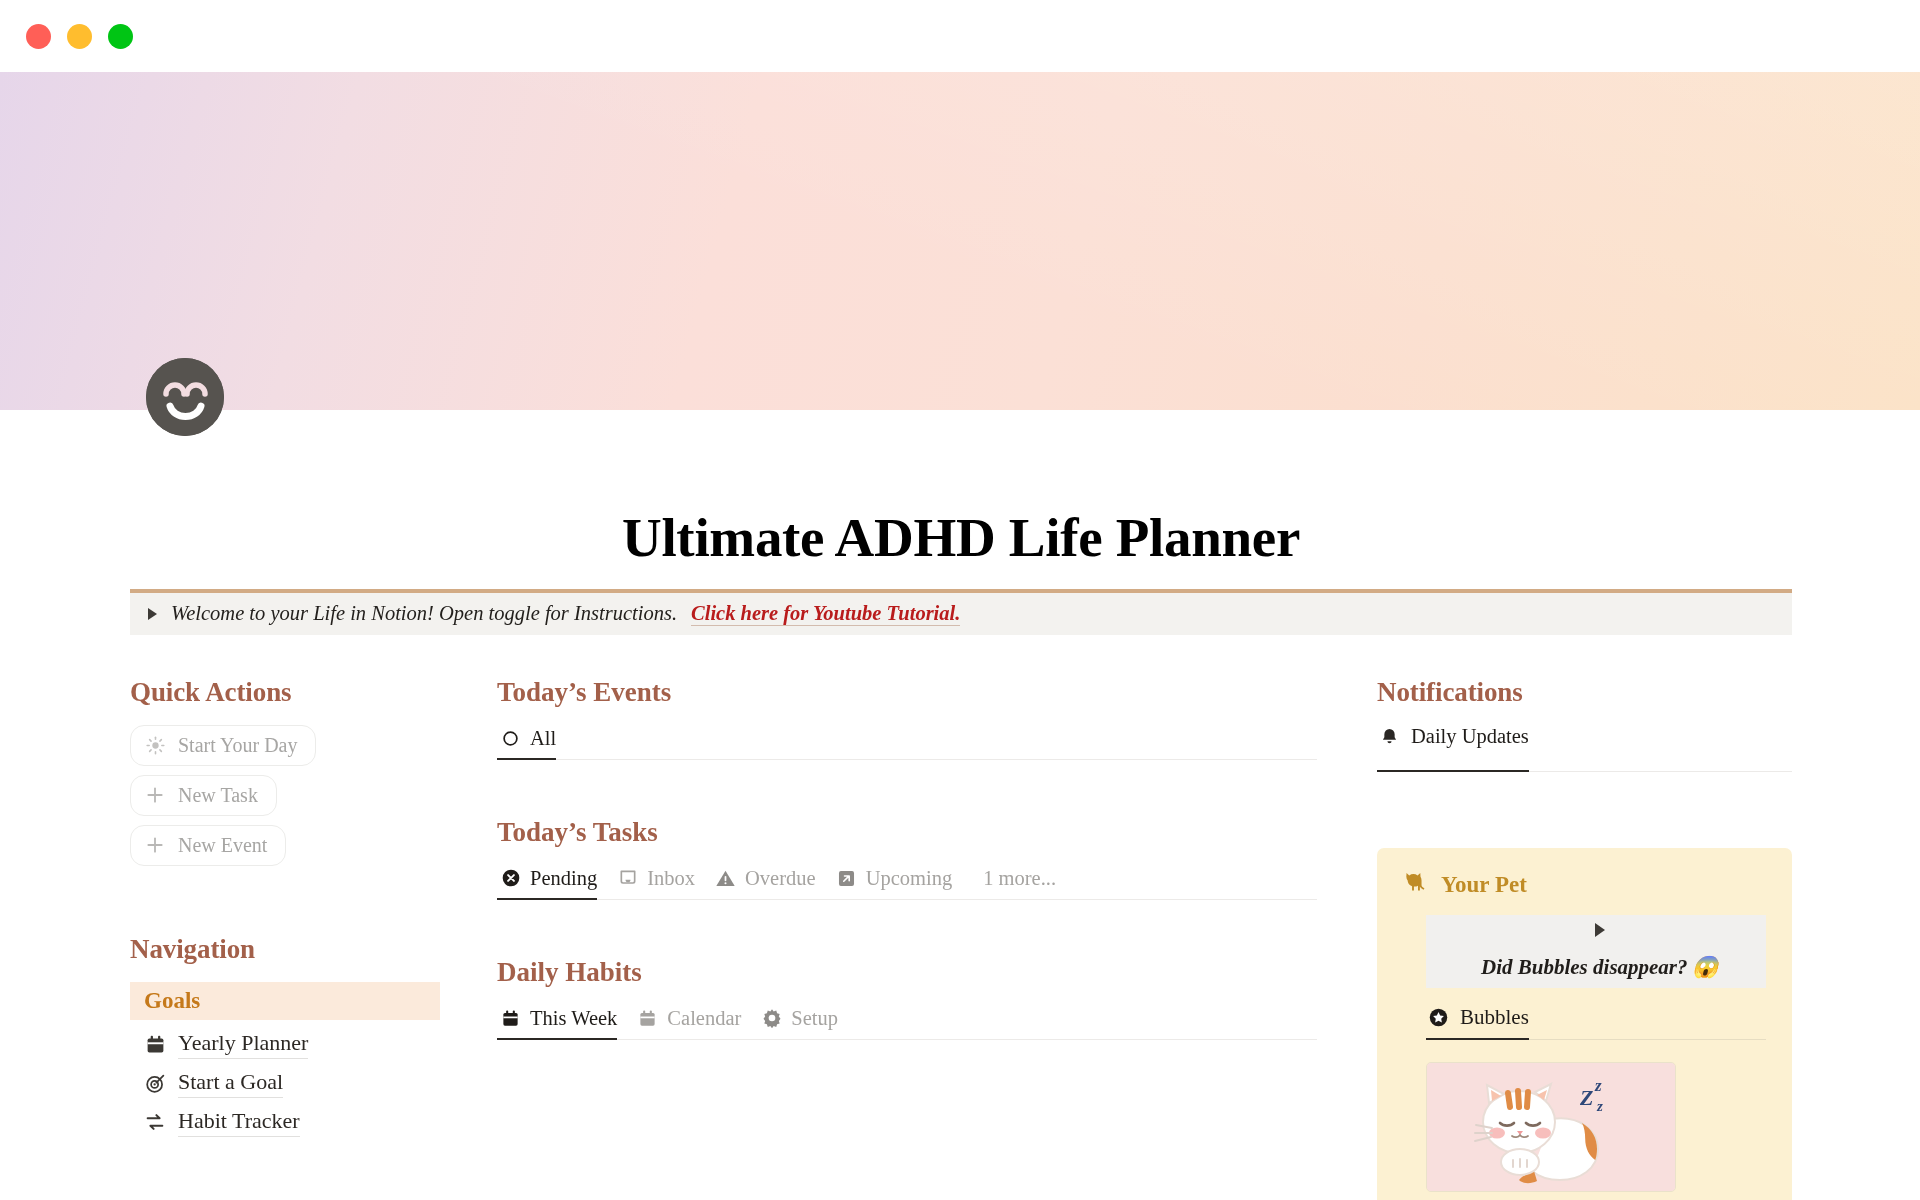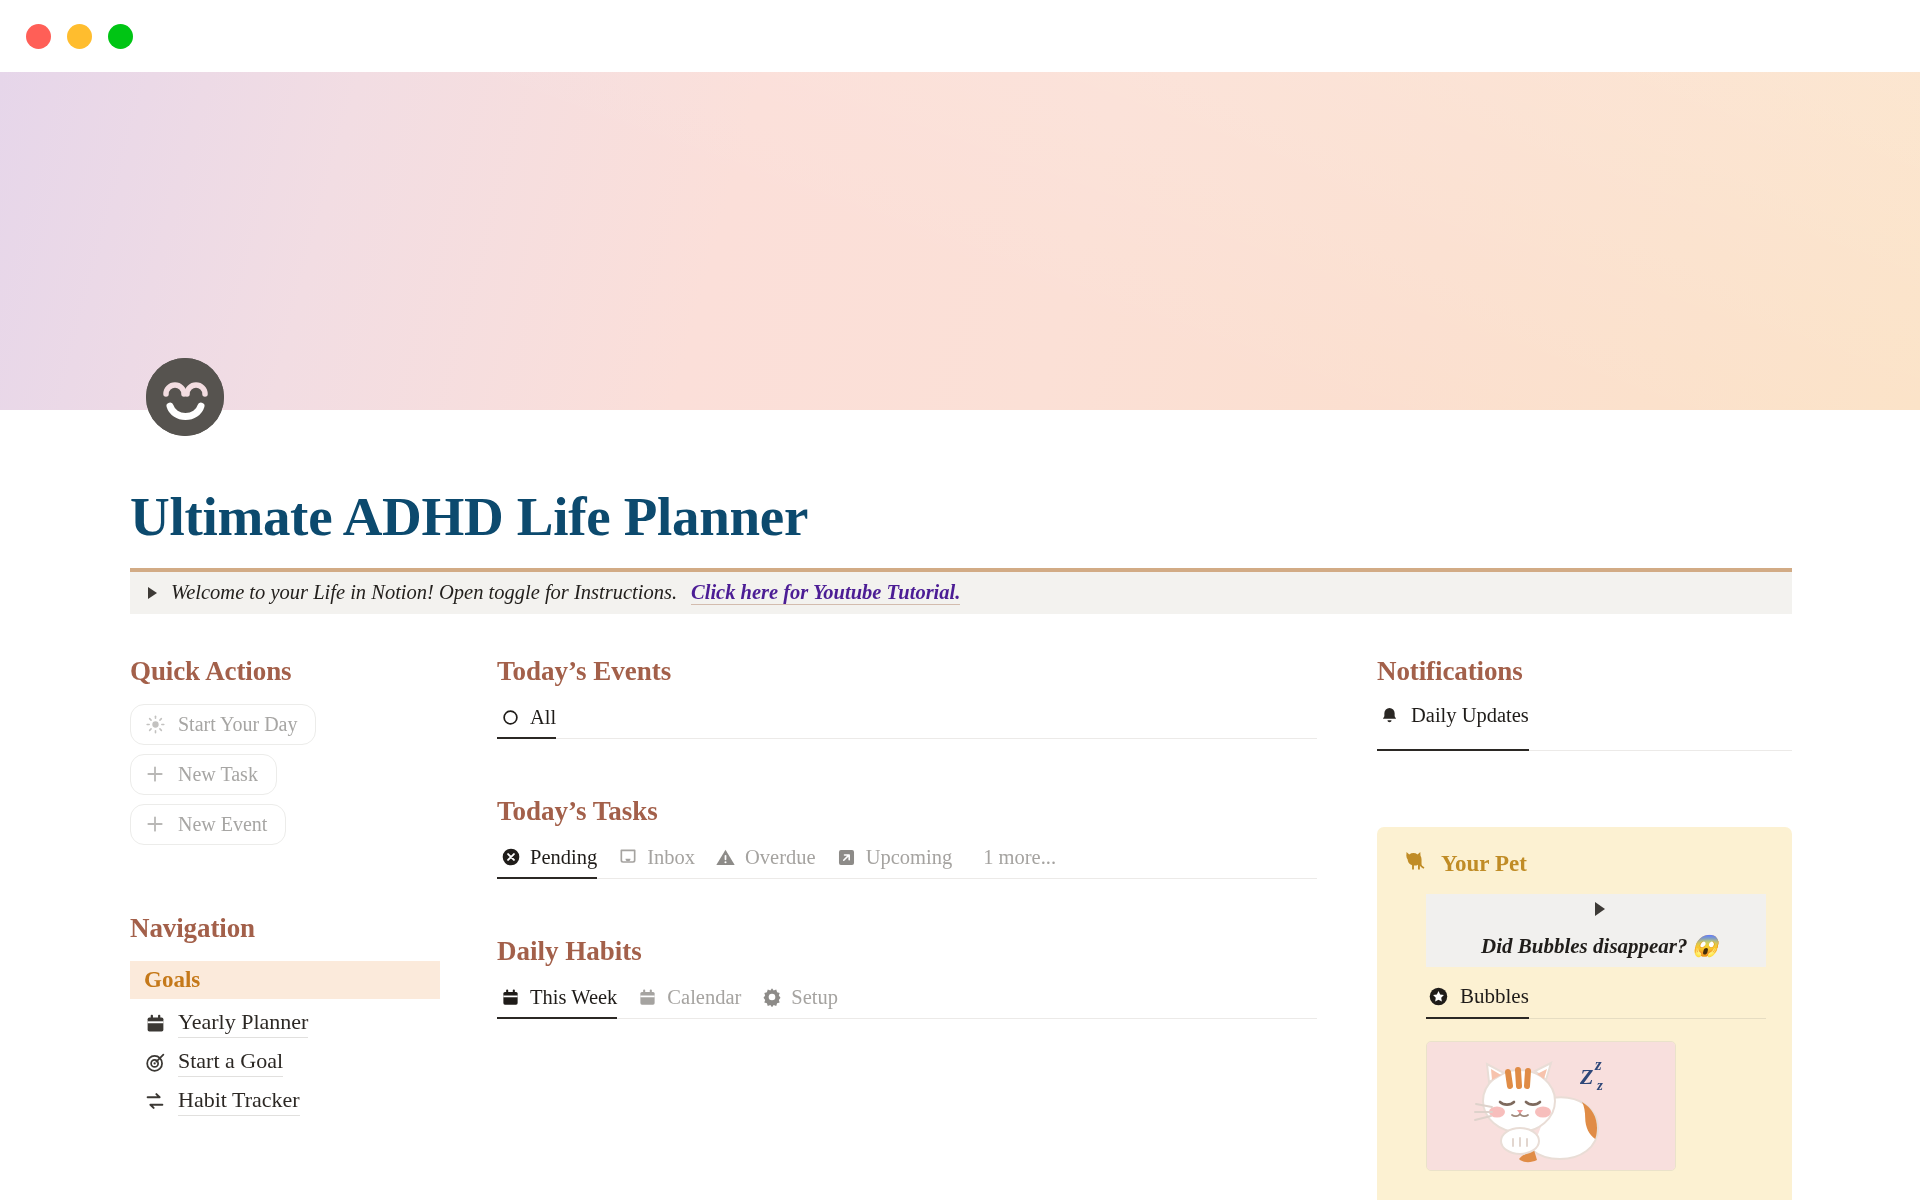--- a/index.html
+++ b/index.html
@@ -60,24 +60,25 @@
     z-index: 5;
   }
 
   .content {
     padding: 0 128px 0 130px;
   }
 
   .page-title {
     font-size: 55px;
     font-weight: bold;
-    color: #0c4a6e;
+    color: #000000;
     letter-spacing: -0.3px;
-    padding-top: 78px;
+    padding-top: 99px;
     line-height: 1.05;
+    text-align: center;
   }
 
   .title-rule {
     margin-top: 22px;
     height: 4px;
     background: #d2ab85;
     width: 100%;
   }
 
   
@@ -93,21 +94,21 @@
     color: #23201d;
   }
   .callout .tri {
     width: 0; height: 0;
     border-left: 9px solid #3d3a36;
     border-top: 6px solid transparent;
     border-bottom: 6px solid transparent;
     margin-left: 2px;
   }
   .callout-link {
-    color: #4c1d95;
+    color: #b91c1c;
     font-weight: bold;
     border-bottom: 1.5px solid #d3bcae;
     text-decoration: none;
   }
 
   
   .columns {
     display: flex;
     margin-top: 42px;
     gap: 0;

